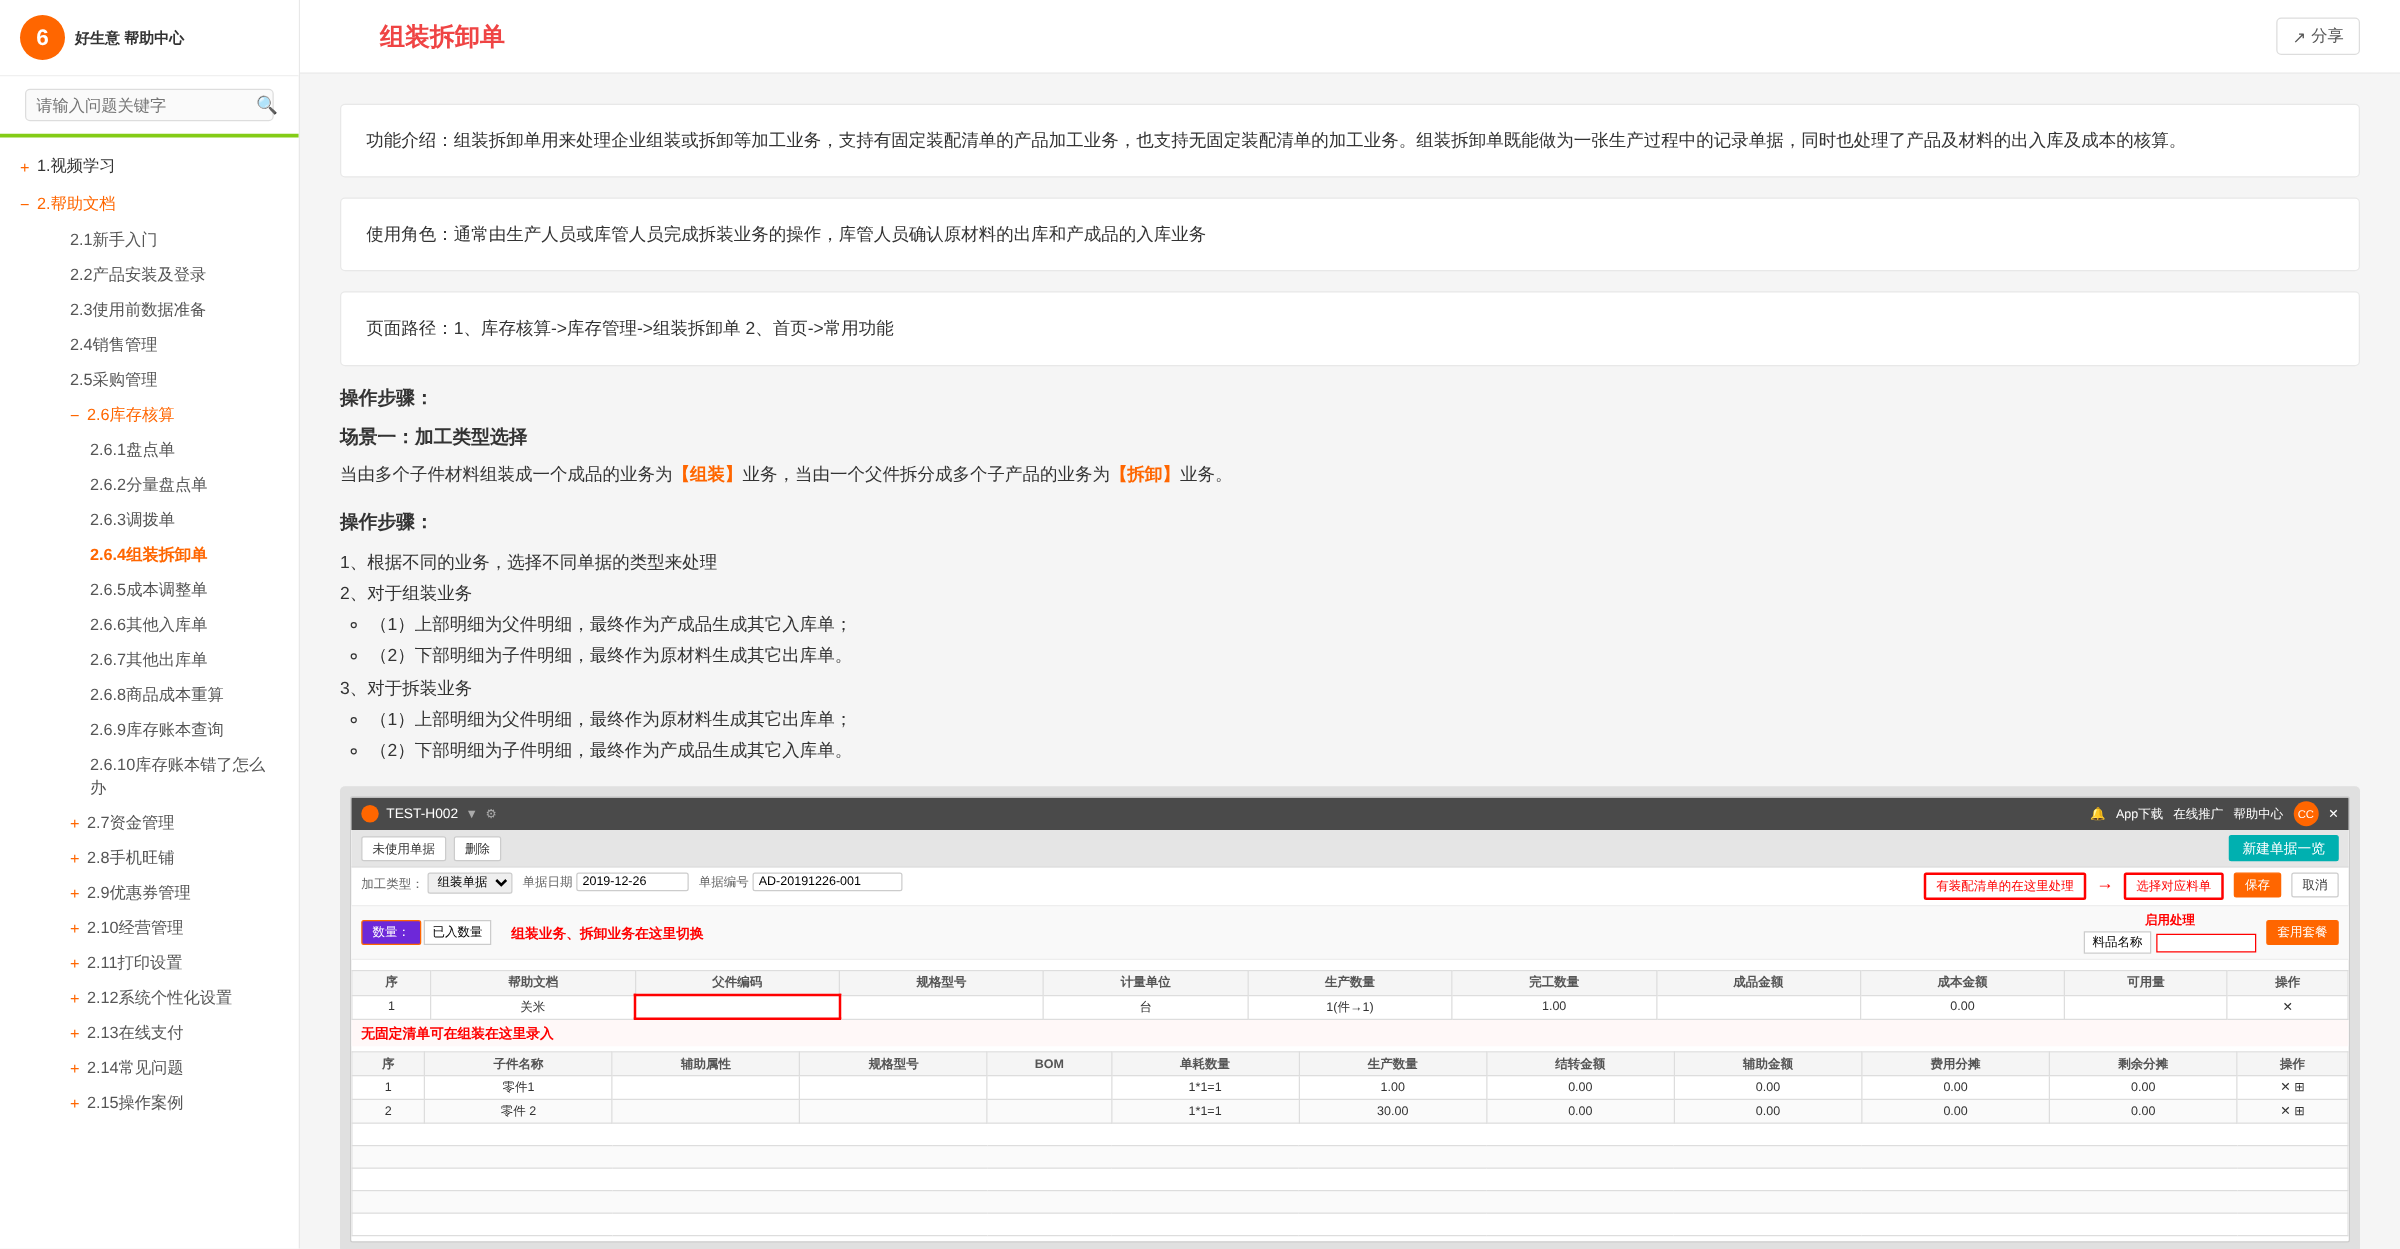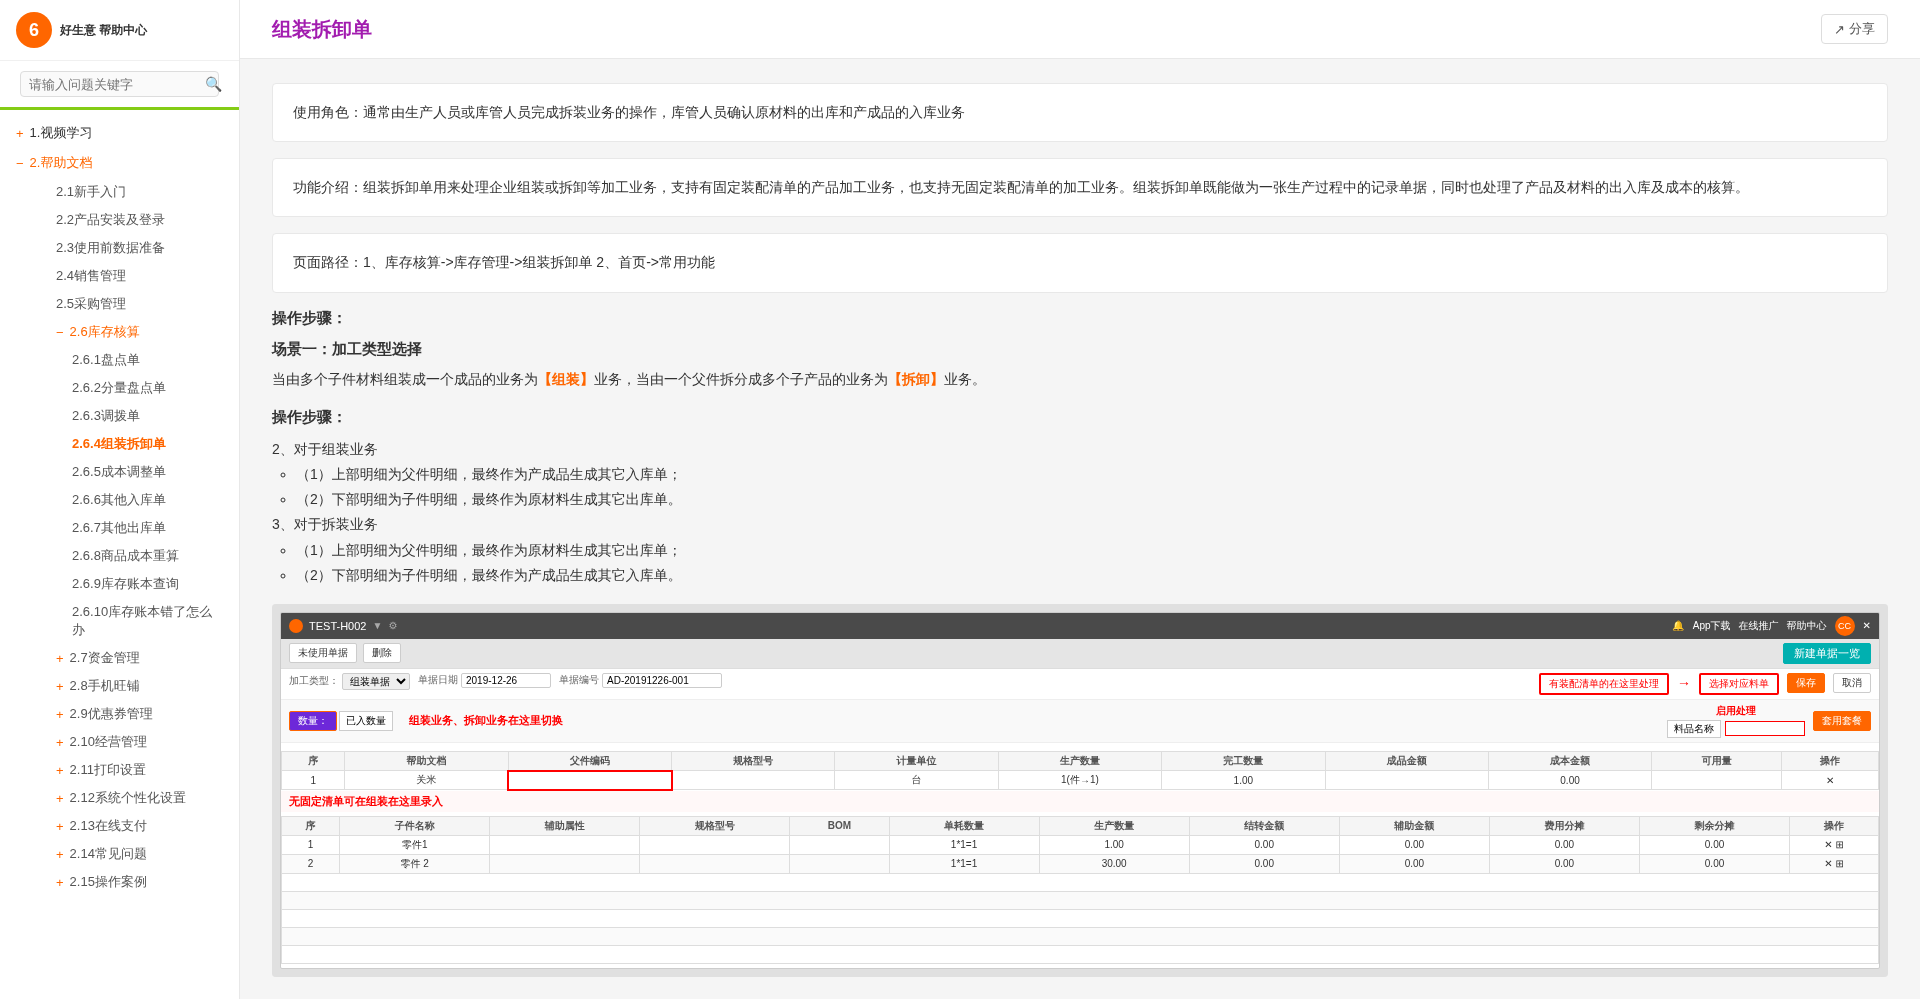--- a/index.html
+++ b/index.html
@@ -69,21 +69,21 @@
     
     .main {
       flex: 1; overflow-y: auto; background: #f5f5f5;
     }
     .main-header {
       background: #fff;
       padding: 14px 32px;
       border-bottom: 1px solid #e8e8e8;
       display: flex; align-items: center; justify-content: space-between;
     }
-    .page-title { font-size: 20px; font-weight: bold; color: #a21caf; }
+    .page-title { font-size: 20px; font-weight: bold; color: #ef4444; margin-left: 32px; }
     .share-btn {
       display: flex; align-items: center; gap: 4px;
       border: 1px solid #ddd; border-radius: 4px;
       padding: 5px 12px; cursor: pointer; font-size: 13px; color: #555;
       background: #fff;
     }
 
     .content-area {
       padding: 24px 32px;
     }
@@ -300,42 +300,43 @@
     <h1 class="page-title">组装拆卸单</h1>
     <button class="share-btn">
       <span style="font-size:13px">↗</span>
       <span>分享</span>
     </button>
   </div>
 
   <div class="content-area">
 
     <div class="info-block">
+      <p>功能介绍：组装拆卸单用来处理企业组装或拆卸等加工业务，支持有固定装配清单的产品加工业务，也支持无固定装配清单的加工业务。组装拆卸单既能做为一张生产过程中的记录单据，同时也处理了产品及材料的出入库及成本的核算。</p>
+    </div>
+
+    <div class="info-block">
       <p>使用角色：通常由生产人员或库管人员完成拆装业务的操作，库管人员确认原材料的出库和产成品的入库业务</p>
-    </div>
-
-    <div class="info-block">
-      <p>功能介绍：组装拆卸单用来处理企业组装或拆卸等加工业务，支持有固定装配清单的产品加工业务，也支持无固定装配清单的加工业务。组装拆卸单既能做为一张生产过程中的记录单据，同时也处理了产品及材料的出入库及成本的核算。</p>
     </div>
 
     <div class="info-block">
       <p>页面路径：1、库存核算-&gt;库存管理-&gt;组装拆卸单 2、首页-&gt;常用功能</p>
     </div>
 
     <div class="section-title">操作步骤：</div>
 
     <div class="scenario-title">场景一：加工类型选择</div>
 
     <p class="content-text">
       当由多个子件材料组装成一个成品的业务为<span style="color:#f60;font-weight:bold">【组装】</span>业务，当由一个父件拆分成多个子产品的业务为<span style="color:#f60;font-weight:bold">【拆卸】</span>业务。
     </p>
 
     <div class="section-title">操作步骤：</div>
 
     <ul class="step-list">
+      <li>1、根据不同的业务，选择不同单据的类型来处理</li>
       <li>2、对于组装业务</li>
       <ul class="sub-list">
         <li>（1）上部明细为父件明细，最终作为产成品生成其它入库单；</li>
         <li>（2）下部明细为子件明细，最终作为原材料生成其它出库单。</li>
       </ul>
       <li>3、对于拆装业务</li>
       <ul class="sub-list">
         <li>（1）上部明细为父件明细，最终作为原材料生成其它出库单；</li>
         <li>（2）下部明细为子件明细，最终作为产成品生成其它入库单。</li>
       </ul>

